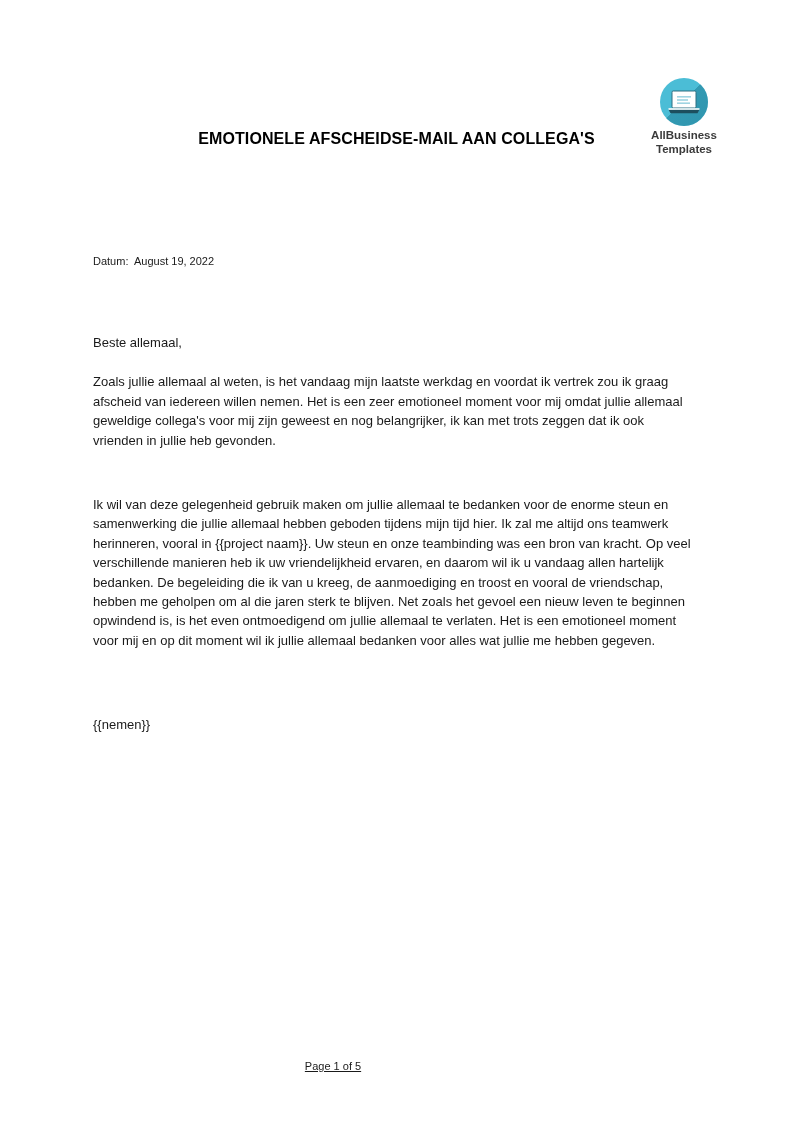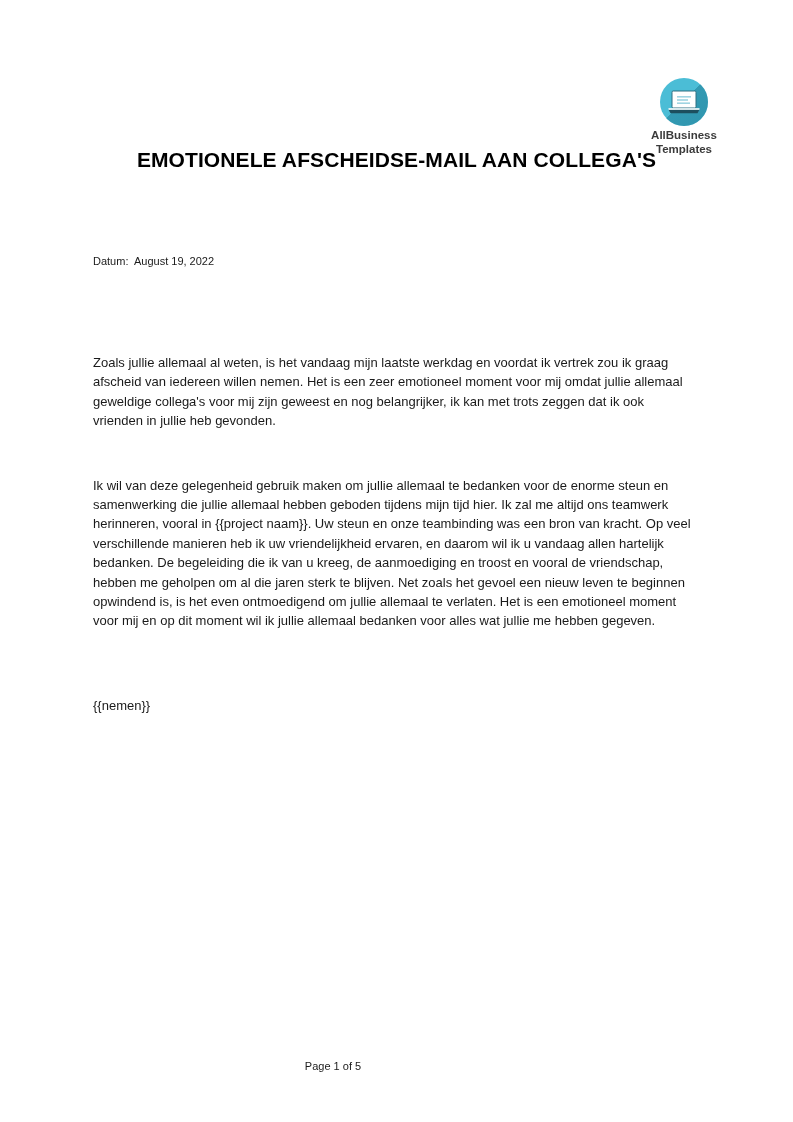--- a/index.html
+++ b/index.html
@@ -65,26 +65,25 @@
   }
   .logo-text div { white-space: nowrap; font-weight: bold; }
 
   
   .doc-title {
     position: absolute;
     left: 0;
     top: 130px;
     width: 793px;
     text-align: center;
-    font-size: 21px;
+    font-size: 16px;
     font-weight: bold;
     letter-spacing: 0.1px;
     color: #000000;
     font-family: "Liberation Sans", sans-serif;
-    margin-top: 18px;
   }
 
   
   .body-area {
     position: absolute;
     left: 93px;
     top: 252px;
     width: 599px;
   }
   .date-line {
@@ -108,20 +107,21 @@
   
   .footer {
     position: absolute;
     left: 0;
     top: 1060px;
     width: 666px;
     text-align: center;
     font-size: 11px;
     color: #1a1a1a;
     font-family: "Liberation Sans", sans-serif;
+    text-decoration: underline;
   }
 </style>
 </head>
 <body>
 
 <div class="page">
 
   <div class="logo-block">
     <div class="logo-circle">
       <div class="logo-shadow"></div>
@@ -142,20 +142,21 @@
   </div>
 
   <div class="doc-title">EMOTIONELE AFSCHEIDSE-MAIL AAN COLLEGA'S</div>
 
   <div class="body-area">
 
     <div class="date-line">Datum:  August 19, 2022</div>
 
     <div class="spacer-lg"></div>
 
+    <p class="para">Beste allemaal,</p>
 
     <div class="spacer-sm"></div>
 
     <p class="para">Zoals jullie allemaal al weten, is het vandaag mijn laatste werkdag en voordat ik vertrek zou ik graag afscheid van iedereen willen nemen. Het is een zeer emotioneel moment voor mij omdat jullie allemaal geweldige collega's voor mij zijn geweest en nog belangrijker, ik kan met trots zeggen dat ik ook vrienden in jullie heb gevonden.</p>
 
     <div class="spacer-md"></div>
 
     <p class="para">Ik wil van deze gelegenheid gebruik maken om jullie allemaal te bedanken voor de enorme steun en samenwerking die jullie allemaal hebben geboden tijdens mijn tijd hier. Ik zal me altijd ons teamwerk herinneren, vooral in {{project naam}}. Uw steun en onze teambinding was een bron van kracht. Op veel verschillende manieren heb ik uw vriendelijkheid ervaren, en daarom wil ik u vandaag allen hartelijk bedanken. De begeleiding die ik van u kreeg, de aanmoediging en troost en vooral de vriendschap, hebben me geholpen om al die jaren sterk te blijven. Net zoals het gevoel een nieuw leven te beginnen opwindend is, is het even ontmoedigend om jullie allemaal te verlaten. Het is een emotioneel moment voor mij en op dit moment wil ik jullie allemaal bedanken voor alles wat jullie me hebben gegeven.</p>
 
     <div class="spacer-md"></div>

